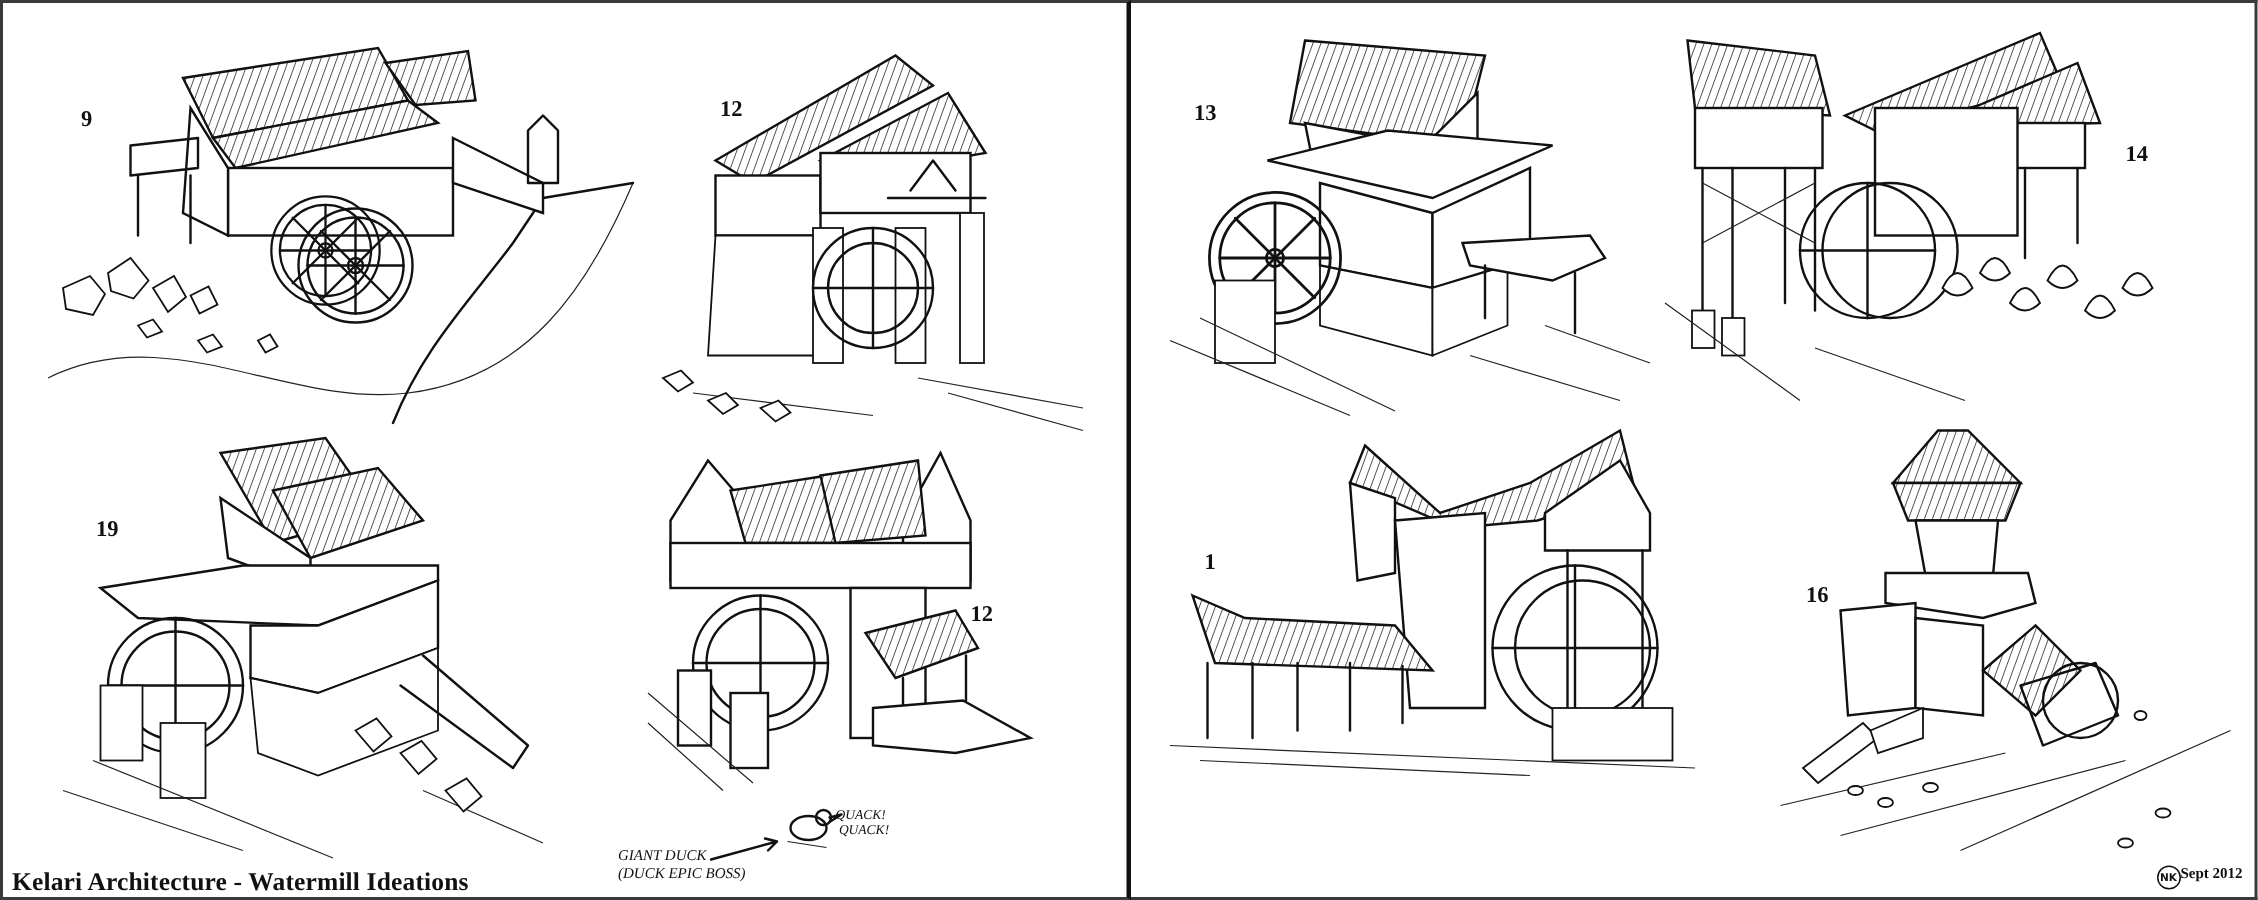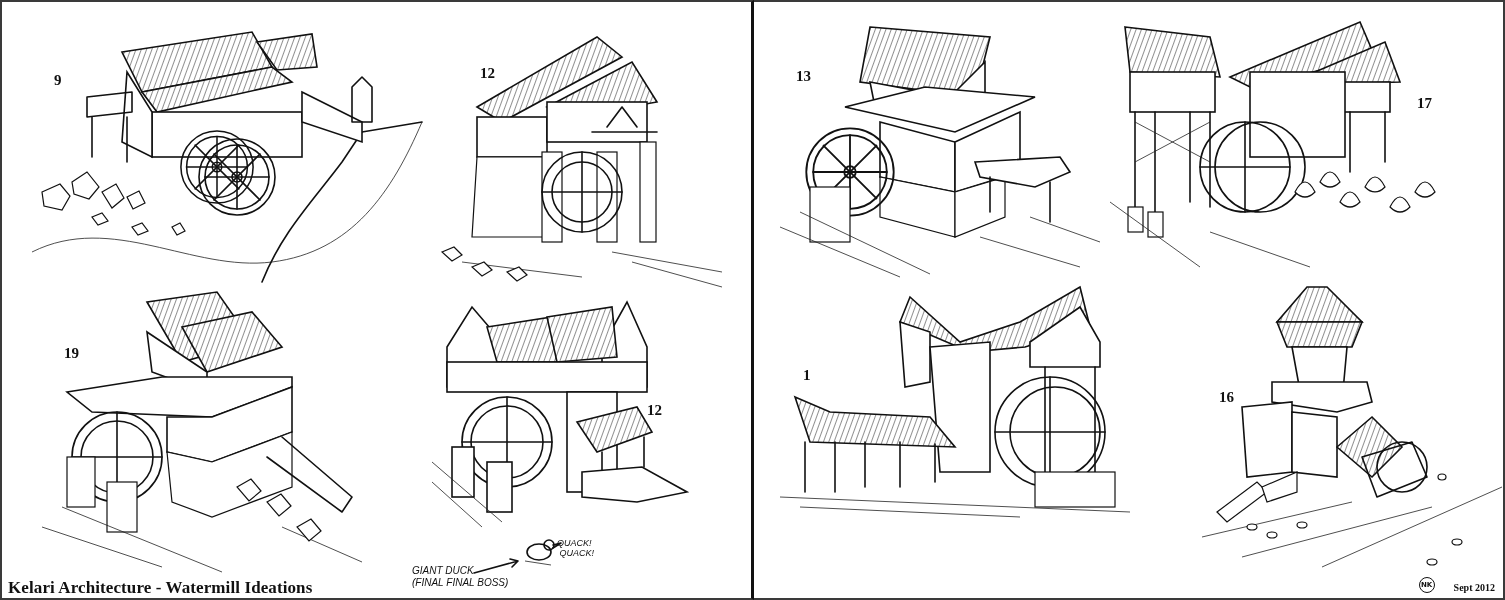--- a/index.html
+++ b/index.html
@@ -7,24 +7,24 @@
          font-family: "Liberation Serif", "DejaVu Serif", serif; color: #111; }
   .sheet { position: absolute; top: 0; height: 600px; box-sizing: border-box;
            border: 2px solid #3a3a3a; background: #fff; }
   .sheet.left { left: 0; width: 754px; border-right: 3px solid #111; }
   .sheet.right { left: 754px; width: 751px; border-left: none; }
   .panel { position: absolute; }
   .panel svg { position: absolute; left: 0; top: 0; overflow: visible; }
   .num { position: absolute; font-weight: bold; font-size: 15px; color: #111; }
   .title { position: absolute; left: 6px; bottom: 0; font-weight: bold;
            font-size: 17px; letter-spacing: 0.1px; margin-top: 32px; }
-  .note { position: absolute; font-family: Liberation Sans, sans-serif;
+  .note { position: absolute; font-family: Liberation Serif, serif;
           font-size: 10px; line-height: 12px; font-style: italic; white-space: pre; }
   .sig { position: absolute; right: 8px; bottom: 5px; font-size: 10px; font-weight: bold;
-         display: flex; align-items: flex-end; gap: 19px; }
+         display: flex; align-items: flex-start; gap: 0; }
   .sig .mono { width: 14px; height: 14px; border: 1.5px solid #111; border-radius: 50%;
                font-size: 7px; display: flex; align-items: center; justify-content: center;
                font-family: "DejaVu Sans", sans-serif; }
   svg .ink { fill: none; stroke: #111; stroke-width: 1.6; stroke-linejoin: round; stroke-linecap: round; }
   svg .thin { fill: none; stroke: #222; stroke-width: 0.8; }
   svg .hatch { fill: url(#hatch); stroke: #111; stroke-width: 1.6; }
   svg .stone { fill: #fff; stroke: #111; stroke-width: 1.2; }
   svg .wall { fill: #fff; stroke: #111; stroke-width: 1.6; }
 </style>
 </head>
@@ -152,21 +152,21 @@
       <ellipse class="ink" cx="22" cy="15" rx="12" ry="8"></ellipse>
       <circle class="ink" cx="32" cy="8" r="5"></circle>
       <path class="ink" d="M36,8 L44,6 L36,11"></path>
       <line class="thin" x1="8" y1="24" x2="34" y2="28"></line>
     </svg>
   </div>
   <svg style="position:absolute;left:470px;top:555px" width="50" height="20">
     <path class="ink" d="M2,16 L46,4 M38,2 L46,4 L40,10"></path>
   </svg>
   <div class="note" style="left:410px;top:563px">GIANT DUCK
-(FINAL FINAL BOSS)</div>
+(DUCK EPIC BOSS)</div>
   <div class="note" style="left:555px;top:536px;font-size:9px;line-height:10px">QUACK!
  QUACK!</div>
 
   <div class="title">Kelari Architecture - Watermill Ideations</div>
 </div>
 
 <div class="sheet right">
 
   <div class="panel" style="left:26px;top:10px;width:320px;height:270px">
     <svg width="320" height="270">
@@ -210,21 +210,21 @@
       <rect class="stone" x="18" y="195" width="15" height="25"></rect>
       <rect class="stone" x="38" y="200" width="15" height="25"></rect>
       <path class="stone" d="M185,180 q10,-20 20,0 q-10,10 -20,0 Z"></path>
       <path class="stone" d="M210,170 q10,-20 20,0 q-10,10 -20,0 Z"></path>
       <path class="stone" d="M230,190 q10,-20 20,0 q-10,10 -20,0 Z"></path>
       <path class="stone" d="M255,175 q10,-20 20,0 q-10,10 -20,0 Z"></path>
       <path class="stone" d="M280,195 q10,-20 20,0 q-10,10 -20,0 Z"></path>
       <path class="stone" d="M305,180 q10,-20 20,0 q-10,10 -20,0 Z"></path>
       <path class="thin" d="M0,190 L90,255 M100,220 L200,255"></path>
     </svg>
-    <div class="num" style="left:307px;top:83px">17</div>
+    <div class="num" style="left:307px;top:83px">14</div>
   </div>
 
   <div class="panel" style="left:26px;top:280px;width:360px;height:240px">
     <svg width="360" height="240">
       <path class="hatch" d="M130,15 L180,60 L240,40 L300,5 L310,45 L245,65 L190,70 L120,40 Z"></path>
       <path class="wall" d="M120,40 L150,50 L150,100 L125,105 Z"></path>
       <path class="wall" d="M250,60 L300,25 L320,60 L320,85 L250,85 Z"></path>
       <path class="wall" d="M150,65 L210,60 L210,190 L160,190 Z"></path>
       <path class="hatch" d="M15,115 L50,130 L150,135 L175,165 L30,160 Z"></path>
       <line class="ink" x1="25" y1="160" x2="25" y2="210"></line>
@@ -237,21 +237,21 @@
       <line class="ink" x1="270" y1="95" x2="270" y2="205"></line>
       <line class="ink" x1="215" y1="150" x2="325" y2="150"></line>
       <line class="ink" x1="265" y1="85" x2="265" y2="190"></line>
       <line class="ink" x1="315" y1="85" x2="315" y2="190"></line>
       <rect class="stone" x="255" y="190" width="80" height="35"></rect>
       <path class="thin" d="M0,215 L350,230 M20,225 L240,235"></path>
     </svg>
     <div class="num" style="left:23px;top:85px">1</div>
   </div>
 
-  <div class="panel" style="left:448px;top:285px;width:300px;height:290px">
+  <div class="panel" style="left:433px;top:285px;width:300px;height:290px">
     <svg width="300" height="290">
       <path class="hatch" d="M105,0 L125,0 L160,35 L75,35 Z"></path>
       <path class="hatch" d="M75,35 L160,35 L150,60 L85,60 Z"></path>
       <path class="wall" d="M90,60 L145,60 L140,115 L100,115 Z"></path>
       <path class="wall" d="M70,95 L165,95 L170,115 L135,125 L70,115 Z"></path>
       <path class="wall" d="M40,120 L90,115 L90,185 L45,190 Z"></path>
       <path class="wall" d="M90,125 L135,130 L135,190 L90,185 Z"></path>
       <path class="stone" d="M15,225 L55,195 L65,205 L25,235 Z"></path>
       <path class="stone" d="M60,200 L95,185 L95,205 L65,215 Z"></path>
       <path class="hatch" d="M135,160 L170,130 L200,160 L170,190 Z"></path>

